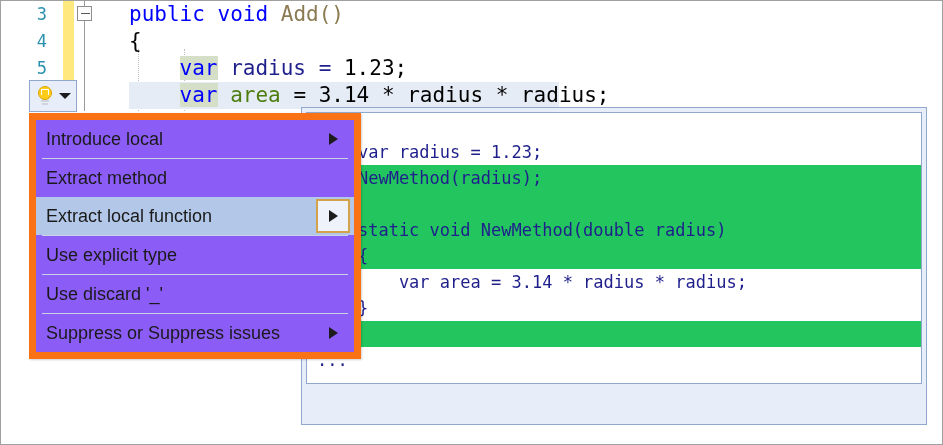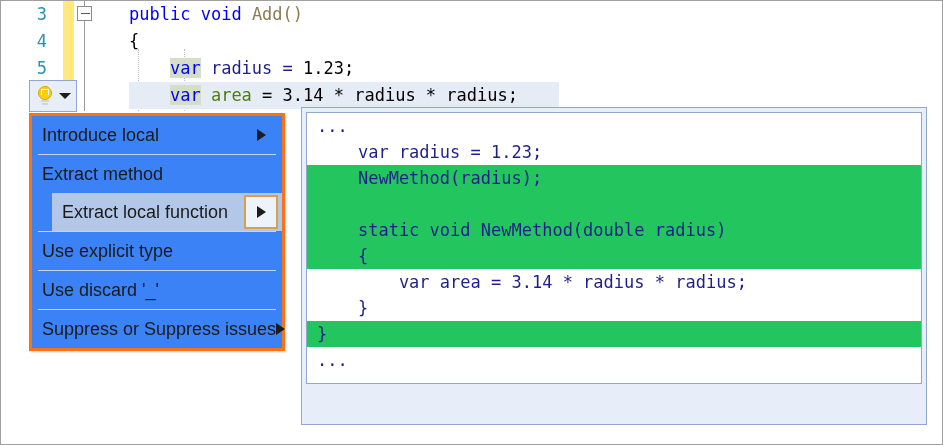--- a/index.html
+++ b/index.html
@@ -30,21 +30,21 @@
     border:1px solid #8d8d8d;background:#fdfdfd;box-sizing:border-box;
   }
   .collapse-box i{
     position:absolute;left:3px;top:6px;width:9px;height:1px;background:#5a5a5a;display:block;
   }
   .indent-guide{position:absolute;width:1px;border-left:1px dotted #bfbfbf;}
 
   .codeline{
     position:absolute;left:0;white-space:pre;
     font-family:"DejaVu Sans Mono","Liberation Mono",monospace;
-    font-size:17px;line-height:27px;color:#1f1f8c;
+    font-size:21px;line-height:27px;color:#1f1f8c;
   }
   .kw{color:#0000ff;}
   .meth{color:#8a7b52;}
   .num{color:#000000;}
   .punct{color:#000000;}
   .grey{color:#4d7c0f;}
   .var-hl{background:#d5dec6;}
   .sel-hl{background:#e6ecf5;}
 
   
@@ -61,30 +61,30 @@
   .bulb-ico .fil{position:absolute;left:5px;top:3px;width:8px;height:6px;border:1.5px solid #fff;border-bottom:none;box-sizing:border-box;}
   .bulb-ico .b1{position:absolute;left:5px;top:14px;width:8px;height:2px;background:#d0d4dc;}
   .bulb-ico .b2{position:absolute;left:6px;top:17px;width:6px;height:2px;background:#d0d4dc;}
   .caret-dn{
     width:0;height:0;border-left:6px solid transparent;border-right:6px solid transparent;
     border-top:6px solid #1c1c1c;display:block;
   }
 
   
   .menu{
-    position:absolute;left:28px;top:112px;width:256px;
-    background:#3b82f6;border:3px solid #f97316;box-sizing:border-box;
+    position:absolute;left:28px;top:112px;width:332px;
+    background:#8b5cf6;border:7px solid #f97316;box-sizing:border-box;
     box-shadow:1px 1px 2px rgba(0,0,0,.18);
   }
   .mi{
     position:relative;height:38px;display:flex;align-items:center;
     padding:0 6px 0 10px;box-sizing:border-box;
     font-size:18px;color:#1a1a1a;
   }
-  .mi.sel{background:#b3c8e8;margin-left:20px;}
+  .mi.sel{background:#b3c8e8;}
   .mi .lbl{flex:1;white-space:nowrap;}
   .mi-sep{height:1px;background:#c9d3e6;margin:0 6px;}
   .arrow-r{
     width:0;height:0;border-top:6px solid transparent;border-bottom:6px solid transparent;
     border-left:9px solid #1c1c1c;display:block;
   }
   .arrow-cell{width:30px;display:flex;align-items:center;justify-content:center;}
   .arrow-cell.boxed{
     width:34px;height:34px;border:2px solid #d3a24a;background:#eef2fa;
     box-sizing:border-box;margin-right:-2px;

